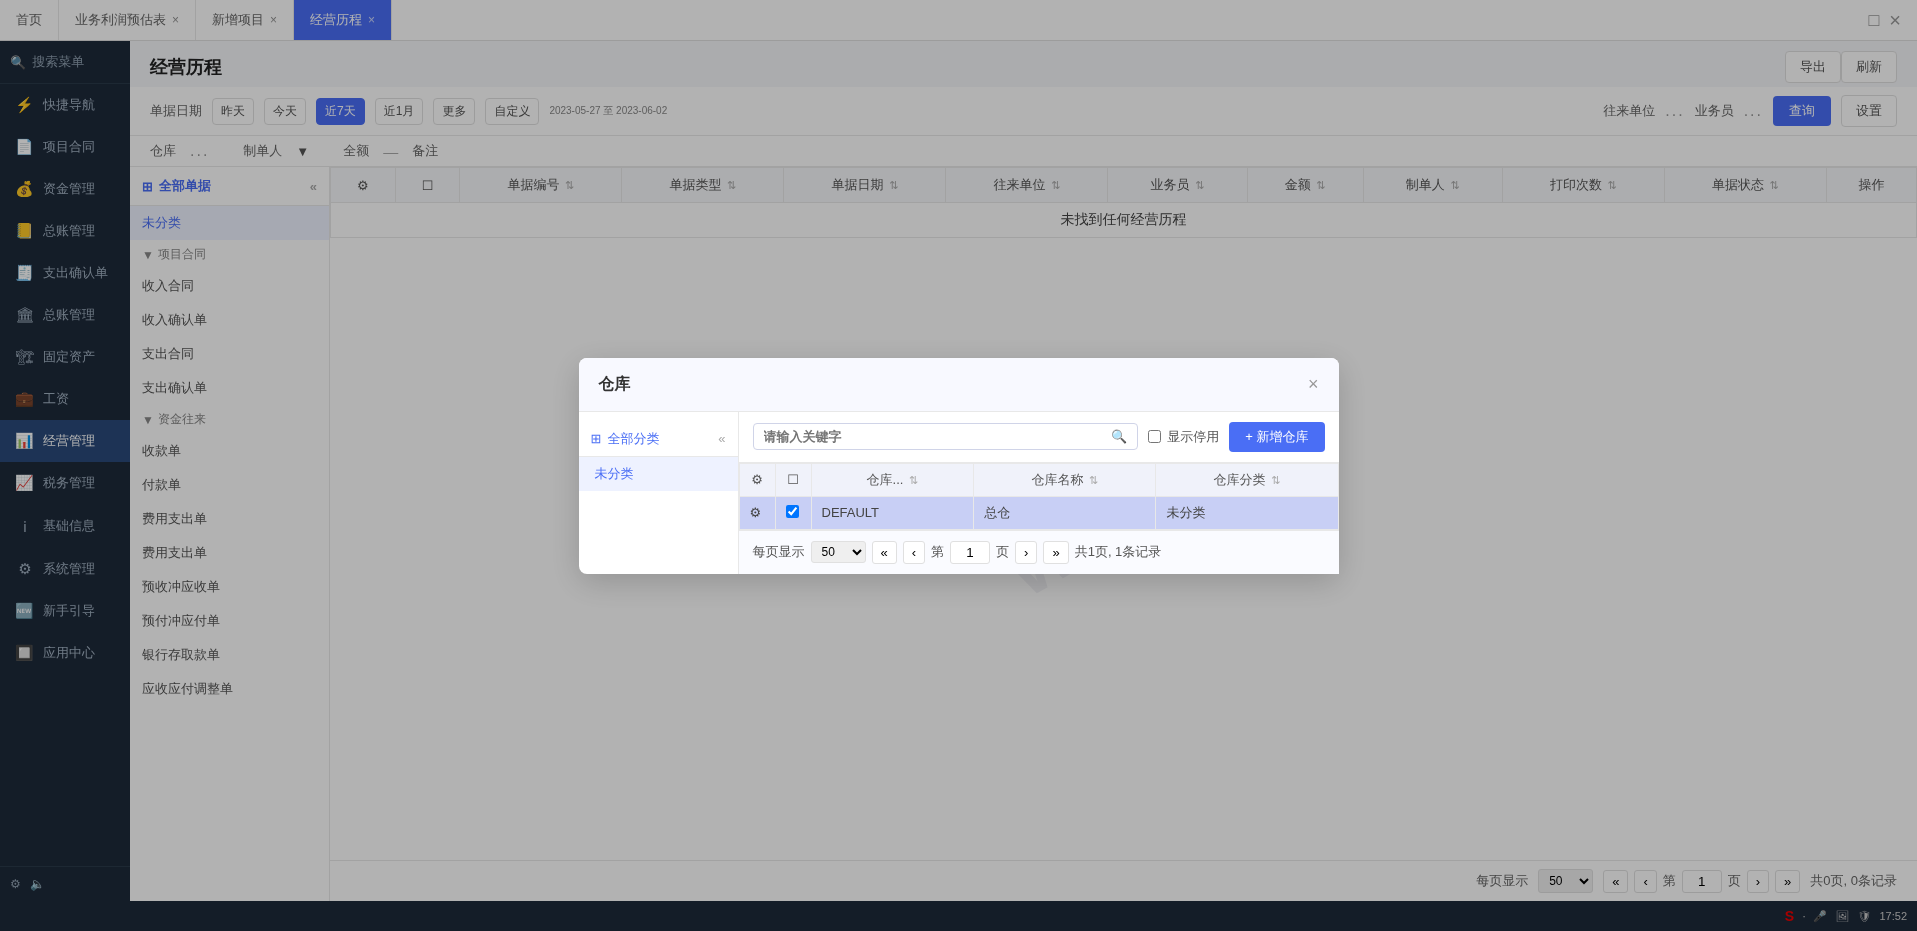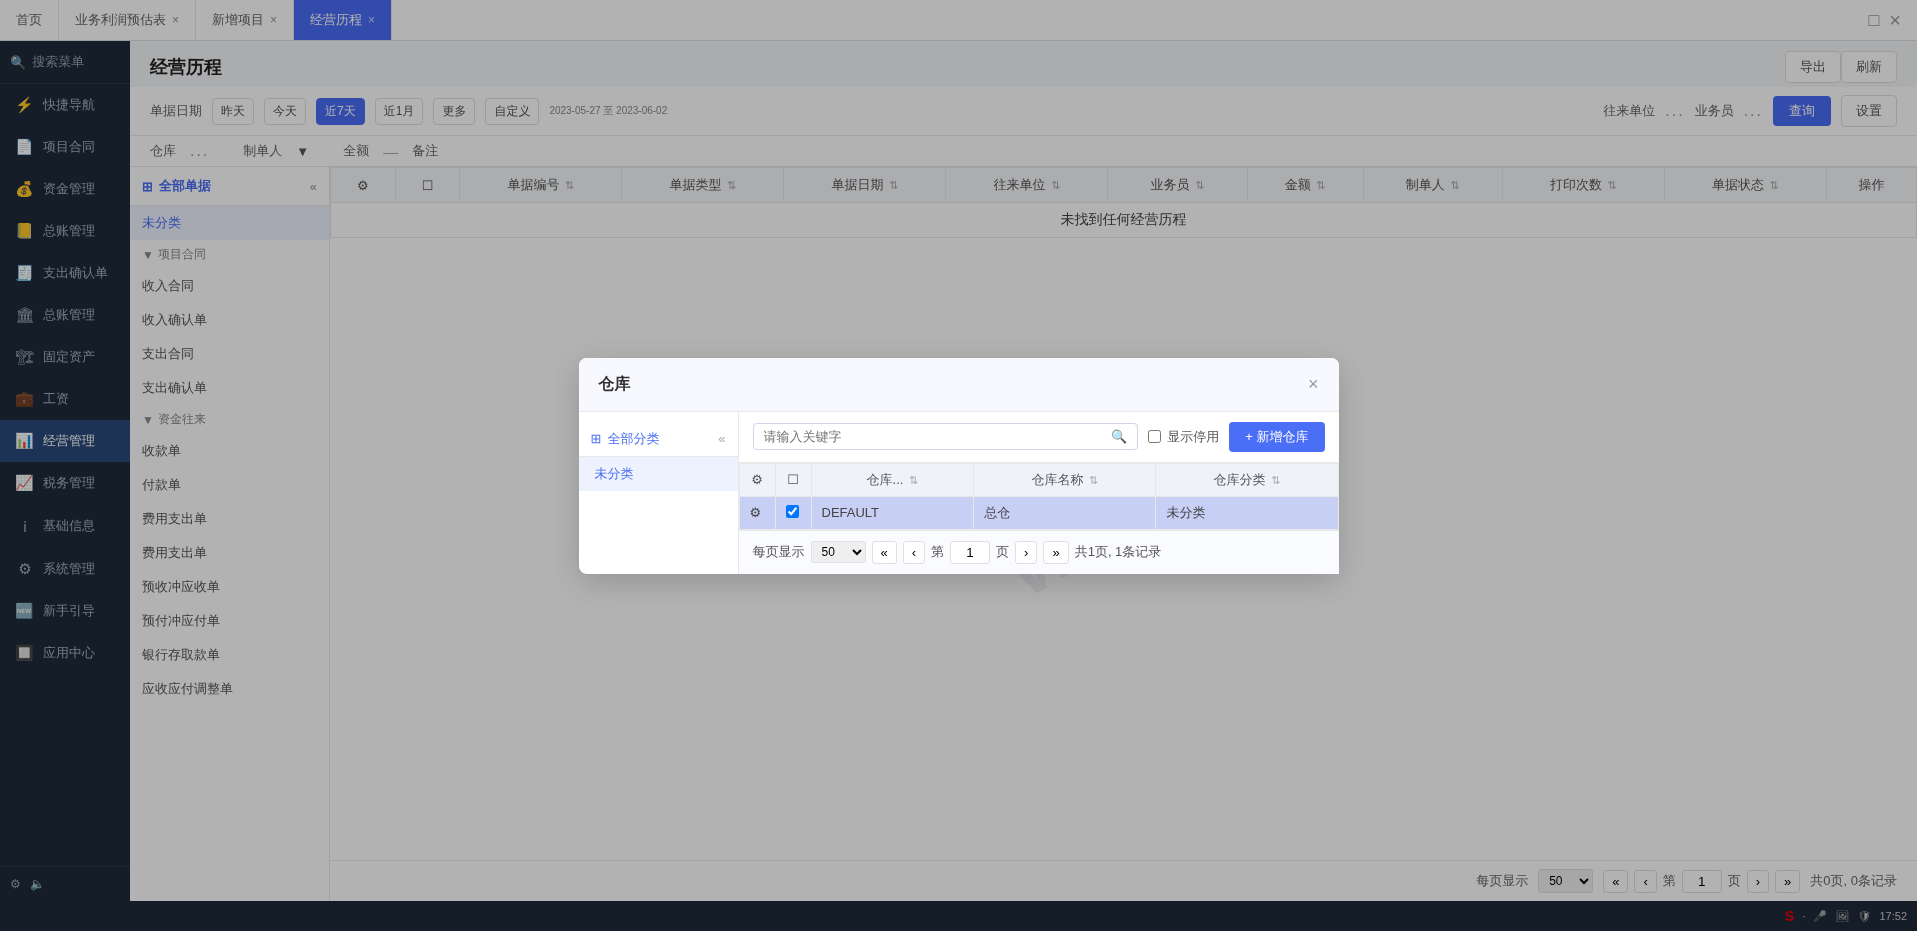--- a/index.html
+++ b/index.html
@@ -55,21 +55,21 @@
     .modal-header { padding: 16px 20px; border-bottom: 1px solid #e8e8e8; display: flex; align-items: center; justify-content: space-between; background: #f8f9ff; border-radius: 8px 8px 0 0; }
     .modal-title { font-size: 16px; font-weight: bold; color: #333; }
     .modal-close { cursor: pointer; font-size: 18px; color: #999; background: none; border: none; }
     .modal-body { display: flex; flex: 1; overflow: hidden; }
     .modal-left { width: 160px; border-right: 1px solid #e8e8e8; padding: 10px 0; overflow-y: auto; }
     .modal-left-item { padding: 8px 16px; font-size: 13px; color: #555; cursor: pointer; display: flex; align-items: center; gap: 6px; }
     .modal-left-item.selected { color: #4a6ef5; background: #eef2ff; }
     .modal-right { flex: 1; display: flex; flex-direction: column; overflow: hidden; }
     .modal-toolbar { padding: 10px 14px; display: flex; align-items: center; gap: 10px; border-bottom: 1px solid #e8e8e8; }
     .modal-search { flex: 1; display: flex; align-items: center; border: 1px solid #d0d4e8; border-radius: 4px; padding: 5px 10px; background: #fff; }
-    .modal-search input { border: none; outline: none; flex: 1; font-size: 13px; }
+    .modal-search input { border: none; outline: none; flex: 1; font-size: 13px; font-weight: bold; }
     .modal-checkbox-label { display: flex; align-items: center; gap: 6px; font-size: 13px; color: #555; }
     .modal-table { width: 100%; border-collapse: collapse; font-size: 13px; }
     .modal-table th { background: #f0f2fa; border: 1px solid #e8e8e8; padding: 7px 10px; text-align: center; color: #555; font-weight: normal; white-space: nowrap; }
     .modal-table td { border: 1px solid #e8e8e8; padding: 7px 10px; color: #444; }
     .modal-table tr.selected-row { background: #c8cff5; }
     .modal-table-container { flex: 1; overflow-y: auto; }
     .modal-footer { padding: 10px 14px; border-top: 1px solid #e8e8e8; display: flex; align-items: center; justify-content: space-between; background: #fafbff; }
     .modal-pagination { display: flex; align-items: center; gap: 6px; font-size: 13px; color: #555; }
     .modal-pagination select { border: 1px solid #e0e0e0; border-radius: 3px; padding: 2px 6px; font-size: 12px; }
     .modal-action-bar { padding: 12px 20px; display: flex; justify-content: flex-end; gap: 10px; border-top: 1px solid #e8e8e8; }

